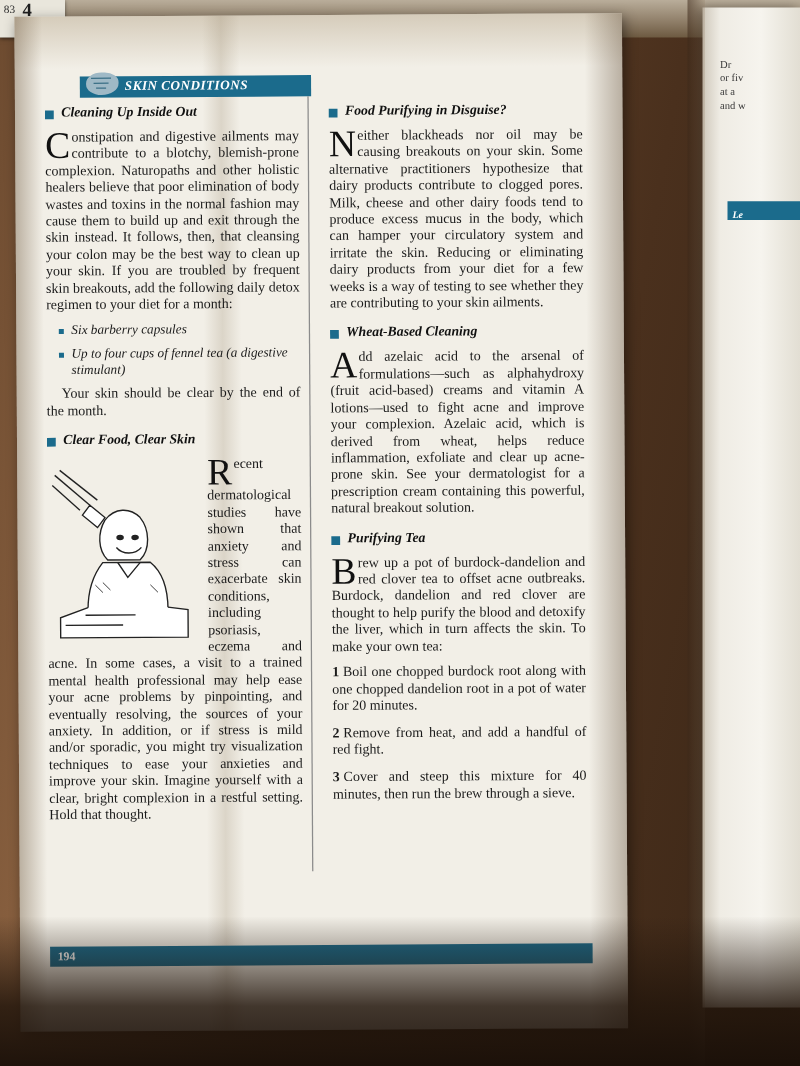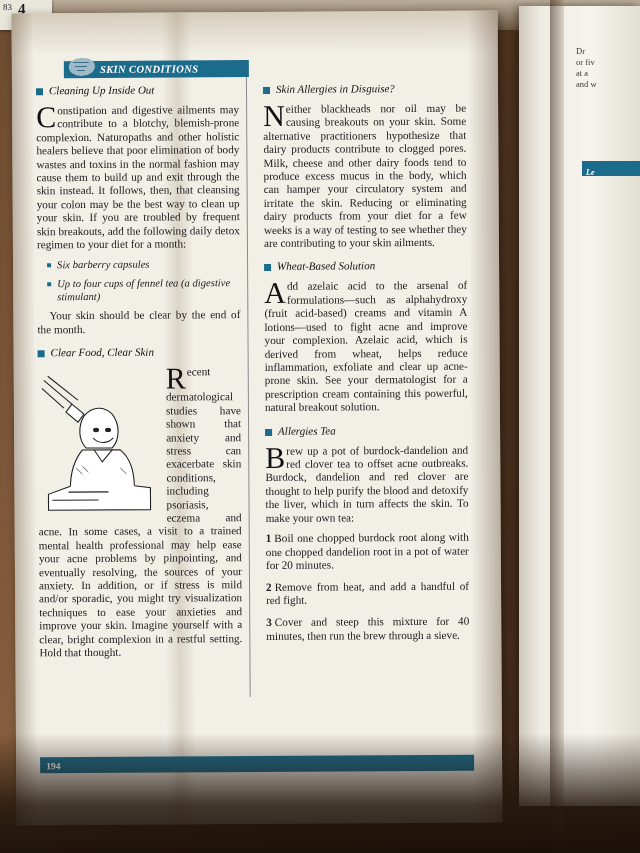--- a/index.html
+++ b/index.html
@@ -58,21 +58,20 @@
     color: #1f1f1f;
     font-weight: bold;
   }
   
   .next-page {
     position: absolute;
     right: 0; top: 6px;
     width: 78px; height: 800px;
     background: linear-gradient(90deg, #cfc8bb 0%, #efece4 18%, #f6f4ee 60%, #e2ded3 100%);
     box-shadow: -3px 0 8px rgba(0,0,0,0.35);
-    padding-left: 43px;
   }
   .next-page-inner {
     position: absolute;
     right: 2px; top: 40px;
     width: 62px;
     font-size: 8.5px;
     line-height: 11px;
     color: #3a3a3a;
   }
   .next-page-bar {
@@ -191,21 +190,21 @@
   }
   .sec-head .sq {
     width: 7px; height: 7px;
     background: #1b6b8c;
     margin-top: 4px;
     margin-right: 6px;
     flex: none;
   }
   .sec-head .sec-label {
     font-size: 11px;
-    font-weight: normal;
+    font-weight: bold;
     font-style: italic;
     color: #111;
     line-height: 13px;
   }
   p.body {
     font-size: 11.2px;
     line-height: 13.4px;
     text-align: justify;
     margin: 0 0 7px 0;
     color: #1a1a1a;
@@ -382,33 +381,33 @@
             </svg>
           </div>
 
           <p class="body dropcap">Recent dermatological studies have shown that anxiety and stress can exacerbate skin conditions, including psoriasis, eczema and acne. In some cases, a visit to a trained mental health professional may help ease your acne problems by pinpointing, and eventually resolving, the sources of your anxiety. In addition, or if stress is mild and/or sporadic, you might try visualization techniques to ease your anxieties and improve your skin. Imagine yourself with a clear, bright complexion in a restful setting. Hold that thought.</p>
         </div>
 
         <div class="col right">
 
           <div class="sec-head">
             <div class="sq"></div>
-            <div class="sec-label">Skin Allergies in Disguise?</div>
+            <div class="sec-label">Food Purifying in Disguise?</div>
           </div>
           <p class="body dropcap">Neither blackheads nor oil may be causing breakouts on your skin. Some alternative practitioners hypothesize that dairy products contribute to clogged pores. Milk, cheese and other dairy foods tend to produce excess mucus in the body, which can hamper your circulatory system and irritate the skin. Reducing or eliminating dairy products from your diet for a few weeks is a way of testing to see whether they are contributing to your skin ailments.</p>
 
           <div class="sec-head" style="margin-top:10px;">
             <div class="sq"></div>
-            <div class="sec-label">Wheat-Based Solution</div>
+            <div class="sec-label">Wheat-Based Cleaning</div>
           </div>
           <p class="body dropcap">Add azelaic acid to the arsenal of formulations—such as alphahydroxy (fruit acid-based) creams and vitamin A lotions—used to fight acne and improve your complexion. Azelaic acid, which is derived from wheat, helps reduce inflammation, exfoliate and clear up acne-prone skin. See your dermatologist for a prescription cream containing this powerful, natural breakout solution.</p>
 
           <div class="sec-head" style="margin-top:10px;">
             <div class="sq"></div>
-            <div class="sec-label">Allergies Tea</div>
+            <div class="sec-label">Purifying Tea</div>
           </div>
           <p class="body dropcap">Brew up a pot of burdock-dandelion and red clover tea to offset acne outbreaks. Burdock, dandelion and red clover are thought to help purify the blood and detoxify the liver, which in turn affects the skin. To make your own tea:</p>
 
           <ol class="steps">
             <li>
               <span class="num">1</span><span>Boil one chopped burdock root along with one chopped dandelion root in a pot of water for 20 minutes.</span>
             </li>
             <li>
               <span class="num">2</span><span>Remove from heat, and add a handful of red fight.</span>
             </li>

